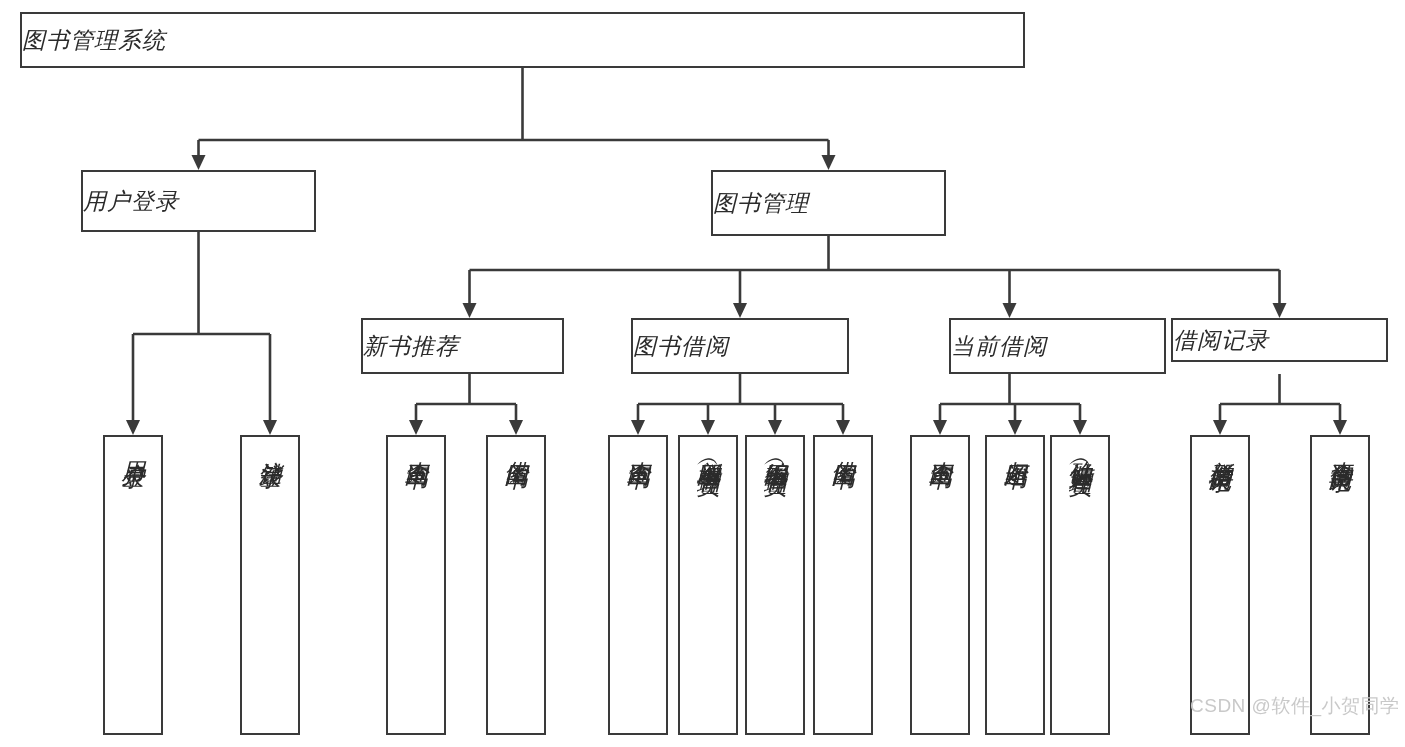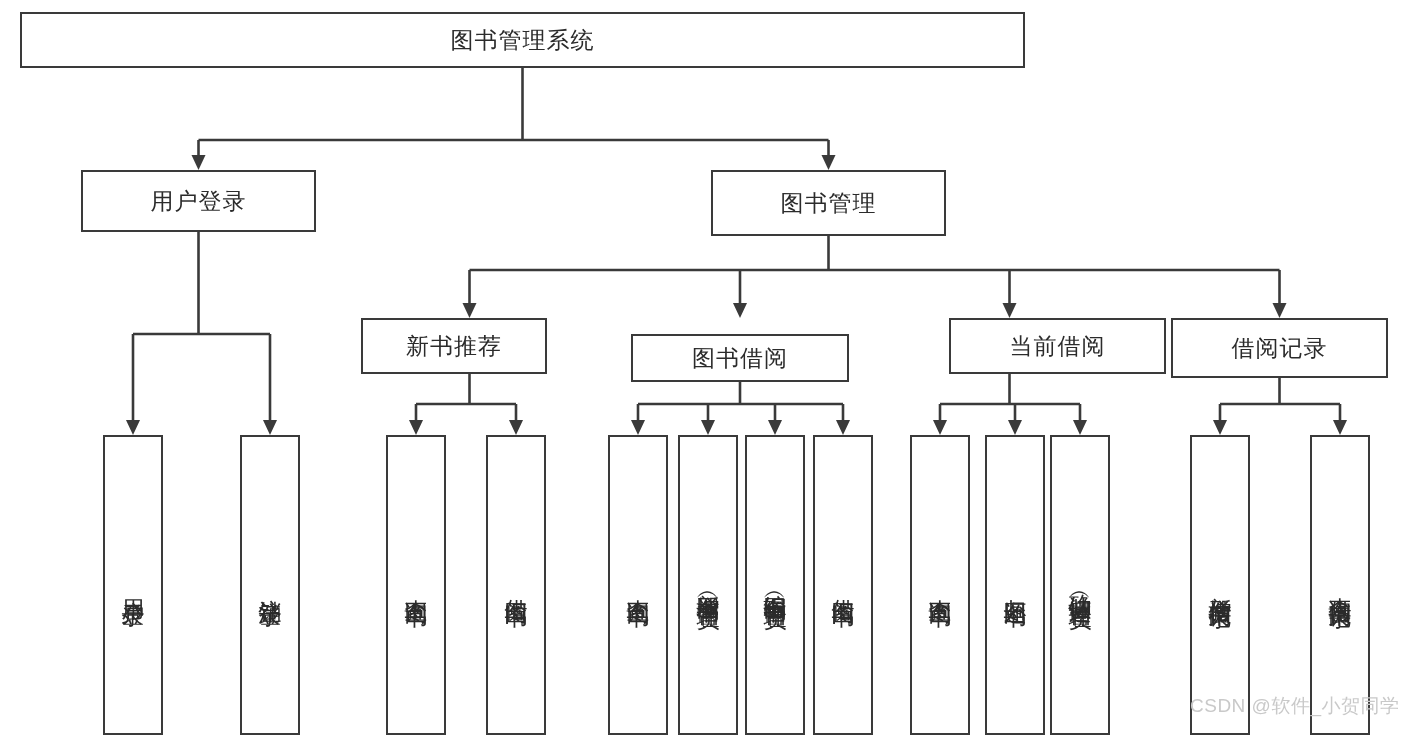--- a/index.html
+++ b/index.html
@@ -11,22 +11,22 @@
     position:relative;
   }
   #canvas{position:absolute;left:0;top:0;width:1405px;height:747px;}
   .node{
     position:absolute;
     box-sizing:border-box;
     border:2.5px solid #3a3a3a;
     background:#ffffff;
     display:flex;
     align-items:center;
-    justify-content:center;
     color:#2b2b2b;
+    font-style:italic;
   }
   .node.horiz{
     font-size:23px;
     letter-spacing:1px;
   }
   .node.vert{
     writing-mode:vertical-rl;
     text-orientation:upright;
     font-size:23px;
     line-height:1.18;
@@ -111,30 +111,30 @@
   <div id="nodes">
       <div class="node horiz" style="left: 20px; top: 12px; width: 1005px; height: 56px;">
         <span class="htext">图书管理系统</span>
       </div>
       <div class="node horiz" style="left: 81px; top: 170px; width: 235px; height: 62px;">
         <span class="htext">用户登录</span>
       </div>
       <div class="node horiz" style="left: 711px; top: 170px; width: 235px; height: 66px;">
         <span class="htext">图书管理</span>
       </div>
-      <div class="node horiz" style="left: 361px; top: 318px; width: 186px; height: 56px;">
+      <div class="node horiz" style="left: 361px; top: 318px; width: 203px; height: 56px;">
         <span class="htext">新书推荐</span>
       </div>
-      <div class="node horiz" style="left: 631px; top: 318px; width: 218px; height: 48px; margin-top: 16px;">
+      <div class="node horiz" style="left: 631px; top: 318px; width: 218px; height: 56px;">
         <span class="htext">图书借阅</span>
       </div>
       <div class="node horiz" style="left: 901px; top: 318px; width: 217px; height: 56px; margin-left: 48px;">
         <span class="htext">当前借阅</span>
       </div>
-      <div class="node horiz" style="left: 1171px; top: 318px; width: 217px; height: 60px;">
+      <div class="node horiz" style="left: 1171px; top: 318px; width: 217px; height: 44px;">
         <span class="htext">借阅记录</span>
       </div>
       <div class="node vert" style="left: 103px; top: 435px; width: 60px; height: 300px;">
         <span class="vtext">用户登录</span>
       </div>
       <div class="node vert" style="left: 240px; top: 435px; width: 60px; height: 300px;">
         <span class="vtext">注销登录</span>
       </div>
       <div class="node vert" style="left: 386px; top: 435px; width: 60px; height: 300px;">
         <span class="vtext">查询图书</span>

